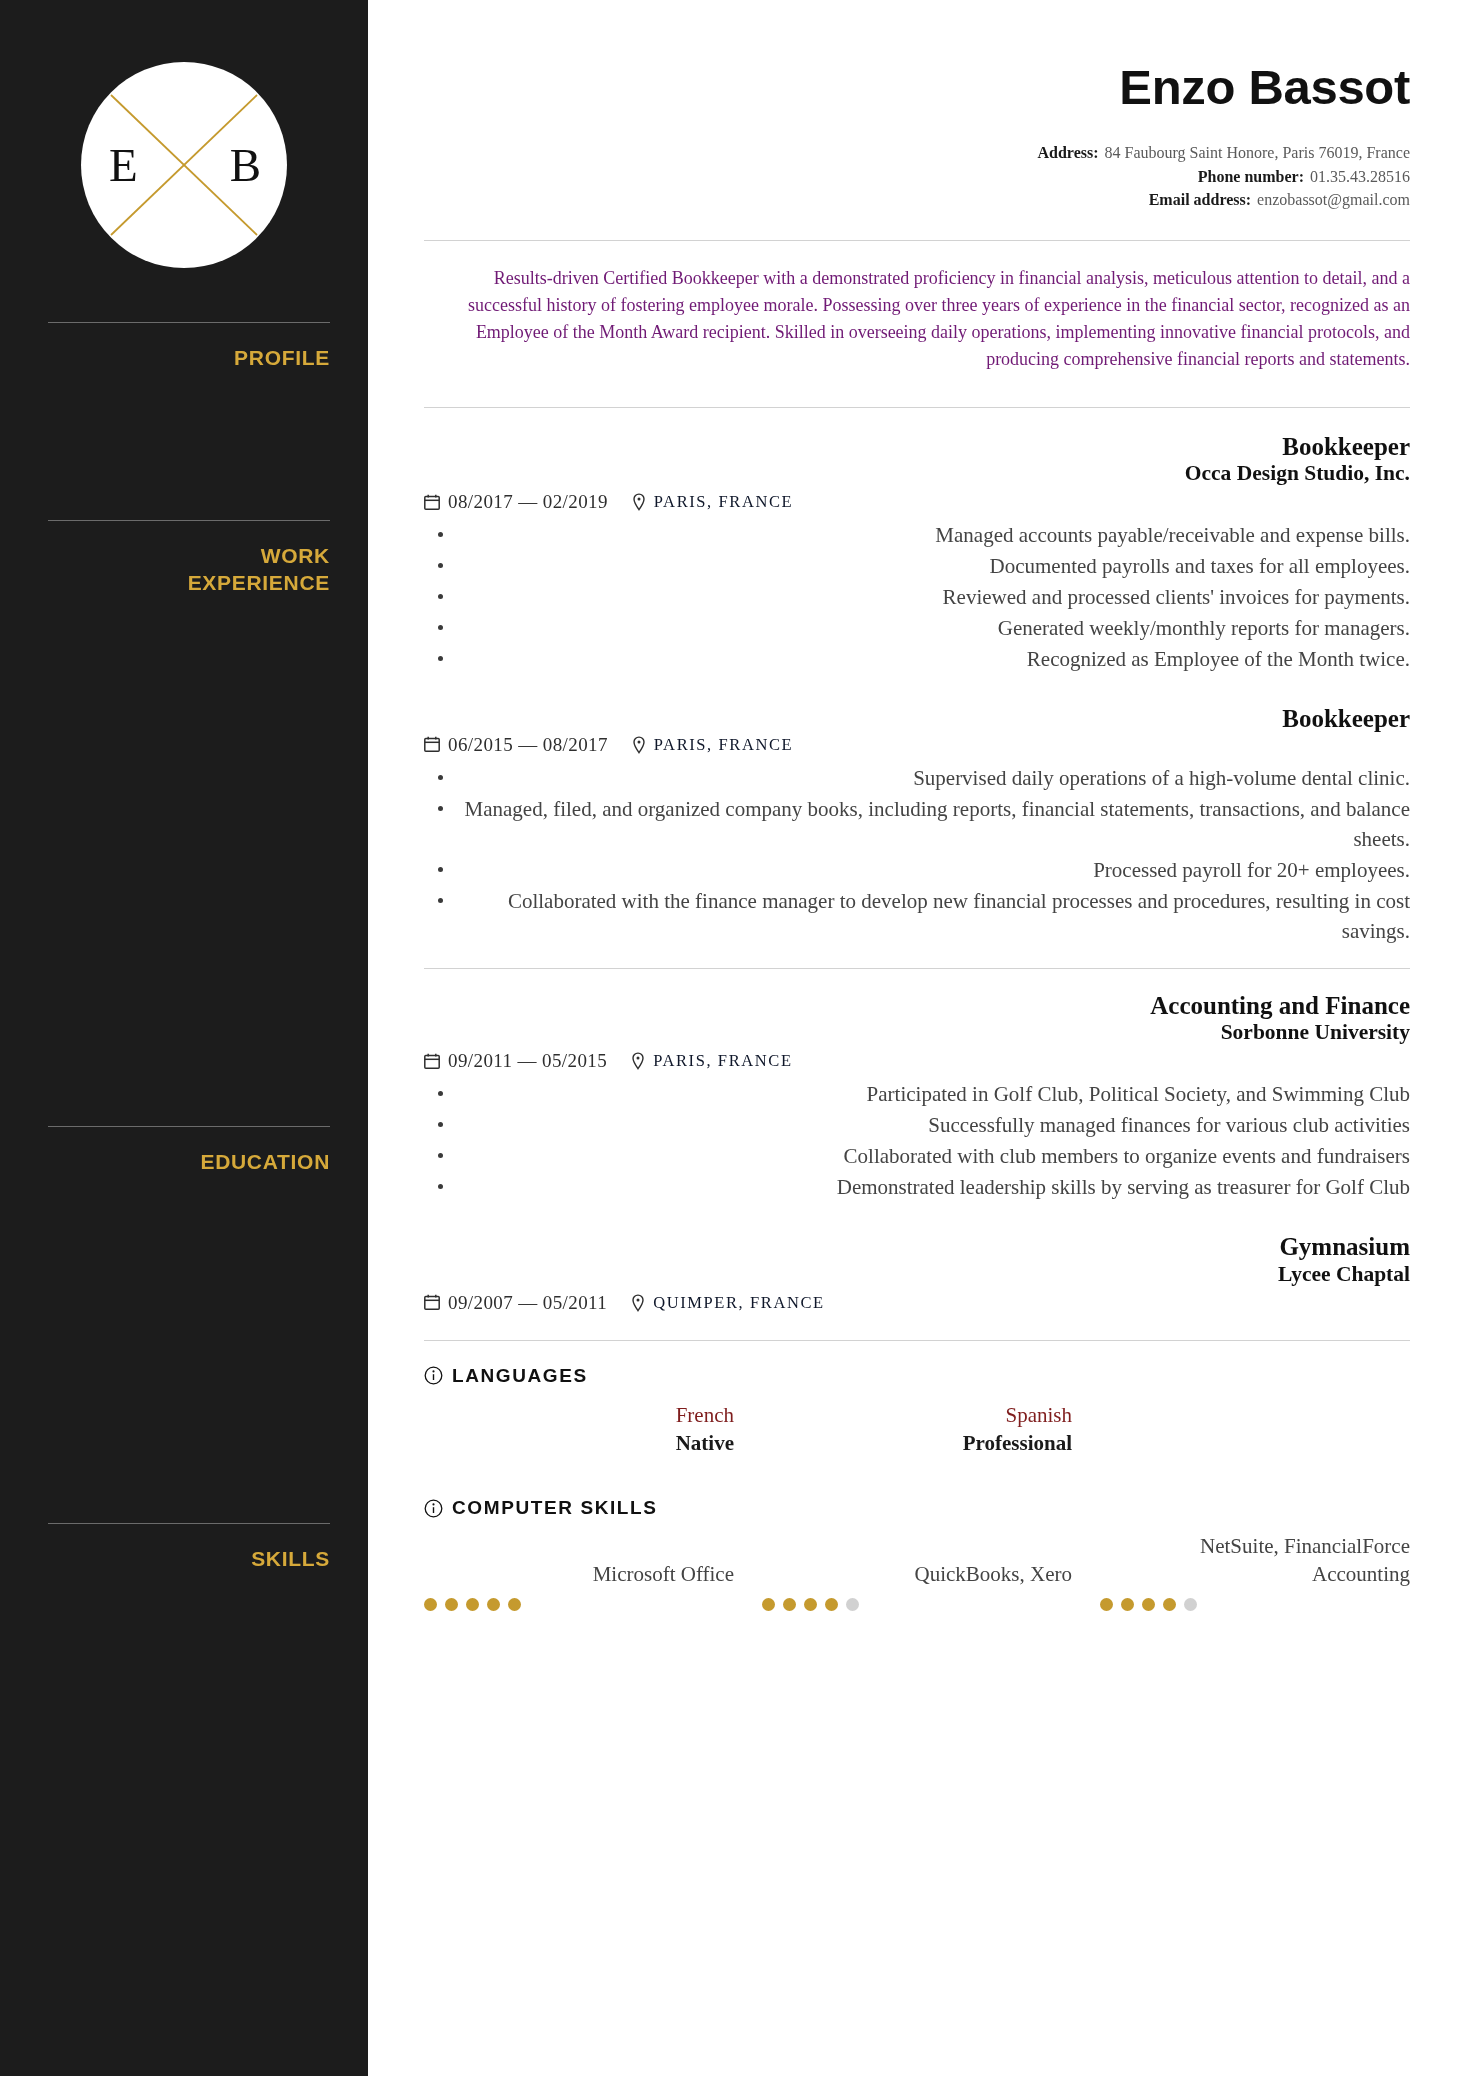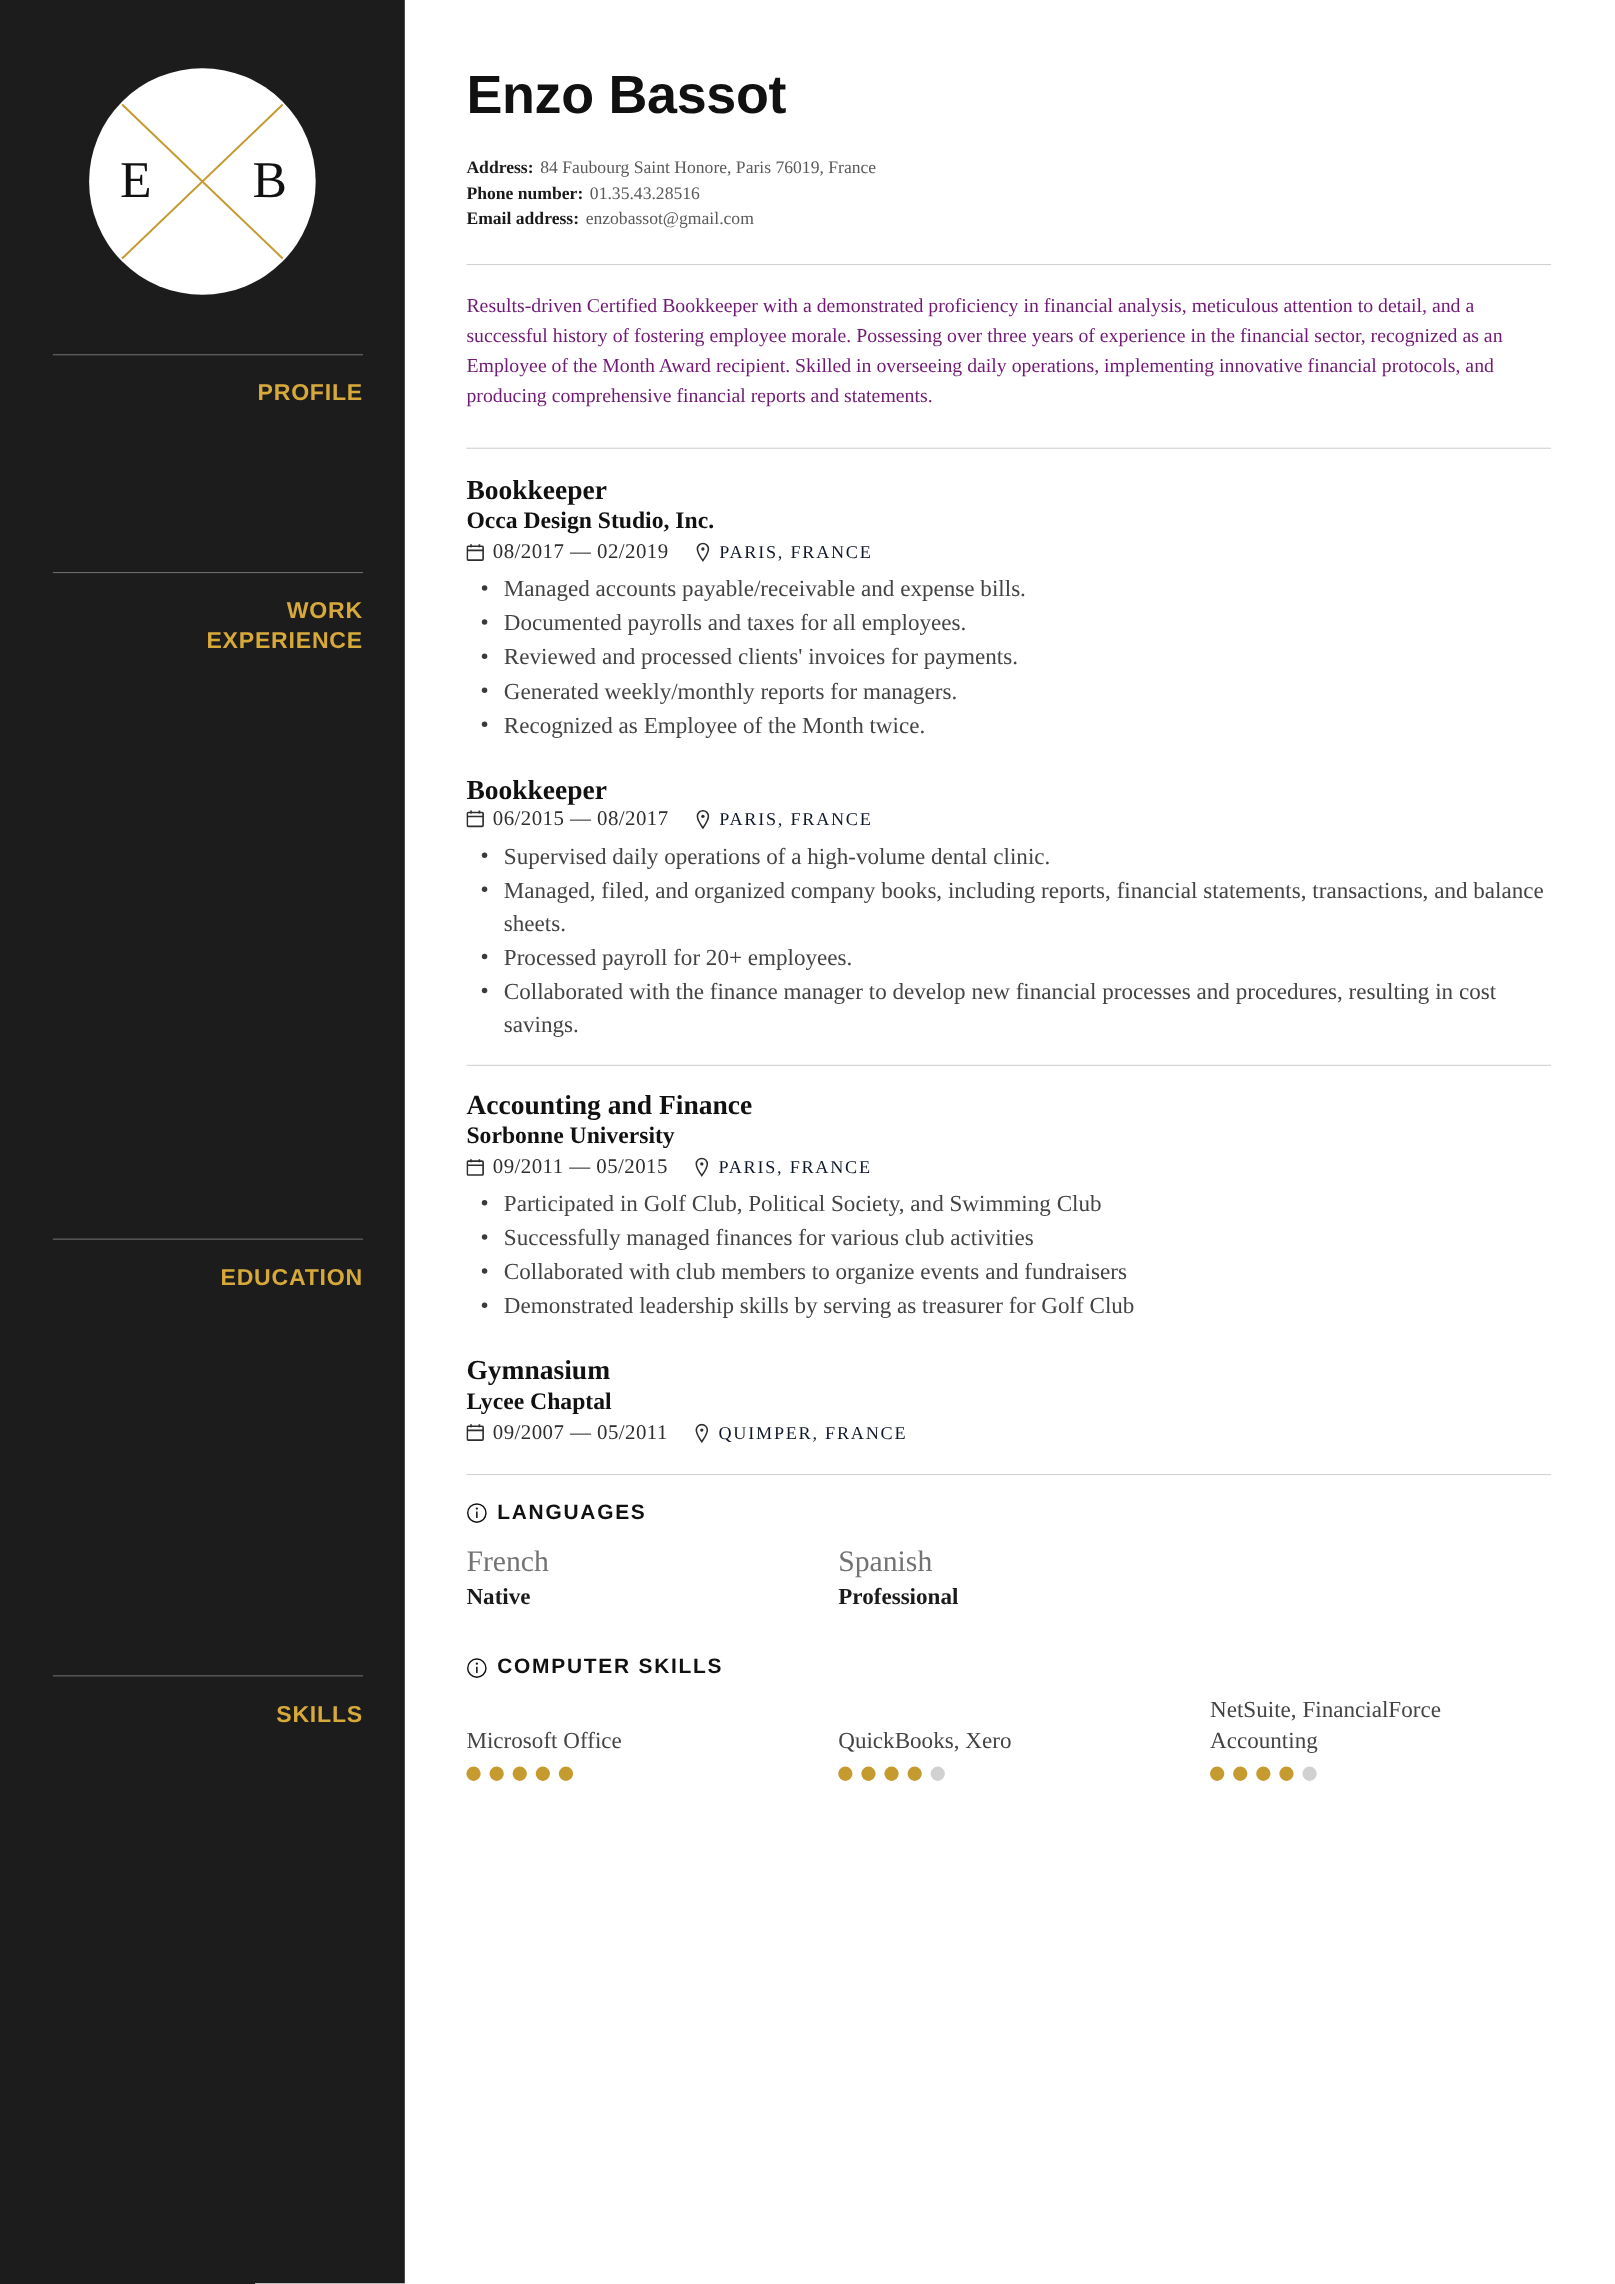--- a/index.html
+++ b/index.html
@@ -74,20 +74,21 @@
     line-height: 1.28;
     text-transform: uppercase;
   }
 
   
   .main {
     flex: 1;
     padding: 62px 58px 16px 56px;
     background: #ffffff;
     min-width: 0;
+    text-align: right;
   }
 
   .name {
     font-family: "Liberation Sans", sans-serif;
     font-weight: bold;
     font-size: 49px;
     letter-spacing: -0.3px;
     color: #111111;
     line-height: 1.05;
     margin-bottom: 28px;
@@ -189,22 +190,22 @@
     text-transform: uppercase;
   }
 
   .skill-grid {
     display: grid;
     grid-template-columns: repeat(3, 1fr);
     column-gap: 28px;
     row-gap: 10px;
   }
   .lang-name {
-    font-size: 27px;
-    color: #737373;
+    font-size: 21px;
+    color: #7f1d1d;
     line-height: 1.35;
   }
   .lang-level {
     font-size: 21px;
     font-weight: bold;
     color: #1a1a1a;
     line-height: 1.35;
   }
 
   .cs-grid {

